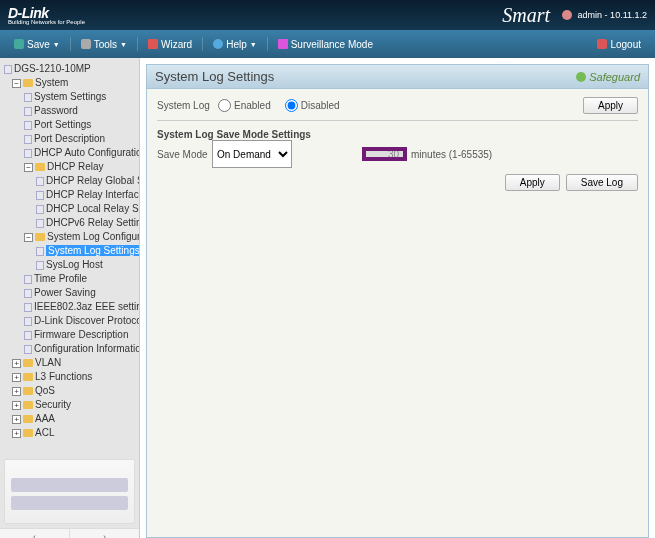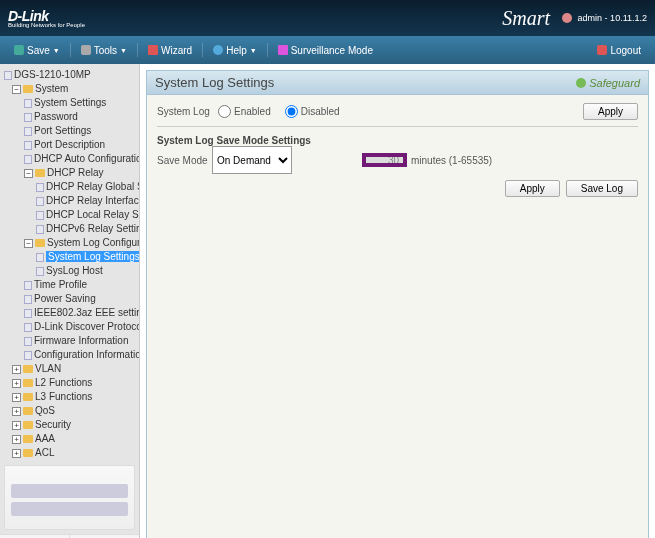--- a/index.html
+++ b/index.html
@@ -1,18 +1,18 @@
 <!DOCTYPE html>
 <html><head>
 <meta charset="utf-8">
 <style>
   * { box-sizing: border-box; margin: 0; padding: 0; }
   body { font-family: Arial, sans-serif; font-size: 10px; background: #fff; width: 655px; height: 538px; overflow: hidden; }
   
-  .header { height: 36px; background: linear-gradient(#0a1d2e, #13364f); display: flex; align-items: center; padding: 0 8px; color: #fff; }
+  .header { height: 30px; background: linear-gradient(#0a1d2e, #13364f); display: flex; align-items: center; padding: 0 8px; color: #fff; }
   .logo { font-weight: bold; font-size: 14px; font-style: italic; letter-spacing: -0.5px; }
   .logo-sub { font-size: 6px; display: block; margin-top: -2px; font-style: normal; }
   .smart { margin-left: auto; font-family: 'Brush Script MT', cursive; font-size: 20px; font-style: italic; }
   .admin-info { margin-left: 12px; font-size: 9px; }
   .user-icon { display: inline-block; width: 10px; height: 10px; background: #d88; border-radius: 50%; vertical-align: middle; margin-right: 3px; }
   
   .menubar { height: 28px; background: linear-gradient(#3a7fa8, #2a5f80); display: flex; align-items: center; padding: 0 6px; color: #fff; font-size: 10px; }
   .menu-item { padding: 0 8px; cursor: pointer; display: flex; align-items: center; gap: 3px; }
   .menu-icon { width: 10px; height: 10px; display: inline-block; }
   .menu-icon.save { background: #4a9; border-radius: 2px; }
@@ -143,26 +143,25 @@
       <div class="tree-item l2"><span class="toggle">−</span><span class="folder-icon"></span><span>System Log Configuration</span></div>
       <div id="syslog-children">
           <div class="tree-item l3 selected"><span class="page-icon"></span><span class="label">System Log Settings</span></div>
           <div class="tree-item l3"><span class="page-icon"></span><span class="label">SysLog Host</span></div>
         </div>
       <div id="after-syslog">
           <div class="tree-item l2"><span class="page-icon"></span><span class="label">Time Profile</span></div>
           <div class="tree-item l2"><span class="page-icon"></span><span class="label">Power Saving</span></div>
           <div class="tree-item l2"><span class="page-icon"></span><span class="label">IEEE802.3az EEE settings</span></div>
           <div class="tree-item l2"><span class="page-icon"></span><span class="label">D-Link Discover Protocol</span></div>
-          <div class="tree-item l2"><span class="page-icon"></span><span class="label">Firmware Information</span></div>
+          <div class="tree-item l2"><span class="page-icon"></span><span class="label">Firmware Description</span></div>
           <div class="tree-item l2"><span class="page-icon"></span><span class="label">Configuration Information</span></div>
         </div>
       <div id="top-level">
           <div class="tree-item l1"><span class="toggle">+</span><span class="folder-icon"></span><span>VLAN</span></div>
-          <div class="tree-item l1"><span class="toggle">+</span><span class="folder-icon"></span><span>L2 Functions</span></div>
           <div class="tree-item l1"><span class="toggle">+</span><span class="folder-icon"></span><span>L3 Functions</span></div>
           <div class="tree-item l1"><span class="toggle">+</span><span class="folder-icon"></span><span>QoS</span></div>
           <div class="tree-item l1"><span class="toggle">+</span><span class="folder-icon"></span><span>Security</span></div>
           <div class="tree-item l1"><span class="toggle">+</span><span class="folder-icon"></span><span>AAA</span></div>
           <div class="tree-item l1"><span class="toggle">+</span><span class="folder-icon"></span><span>ACL</span></div>
           <div class="tree-item l1"></div>
         </div>
     </div>
     <div class="device-img"></div>
     <div class="scroll-nav">

